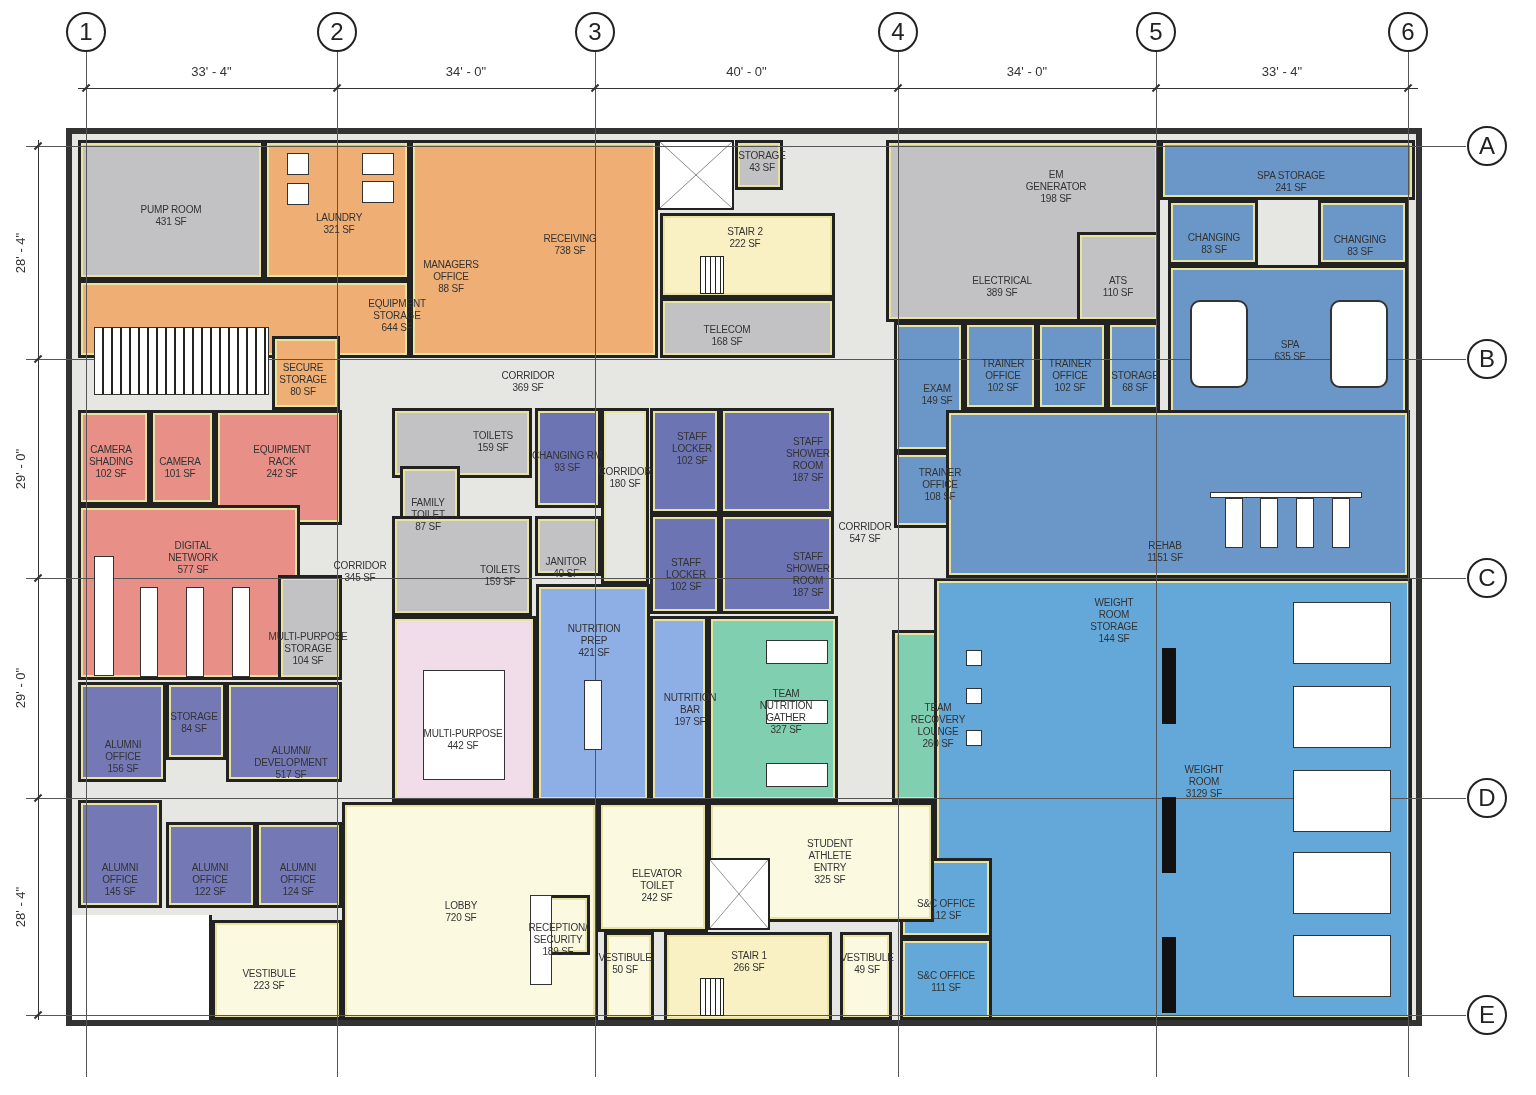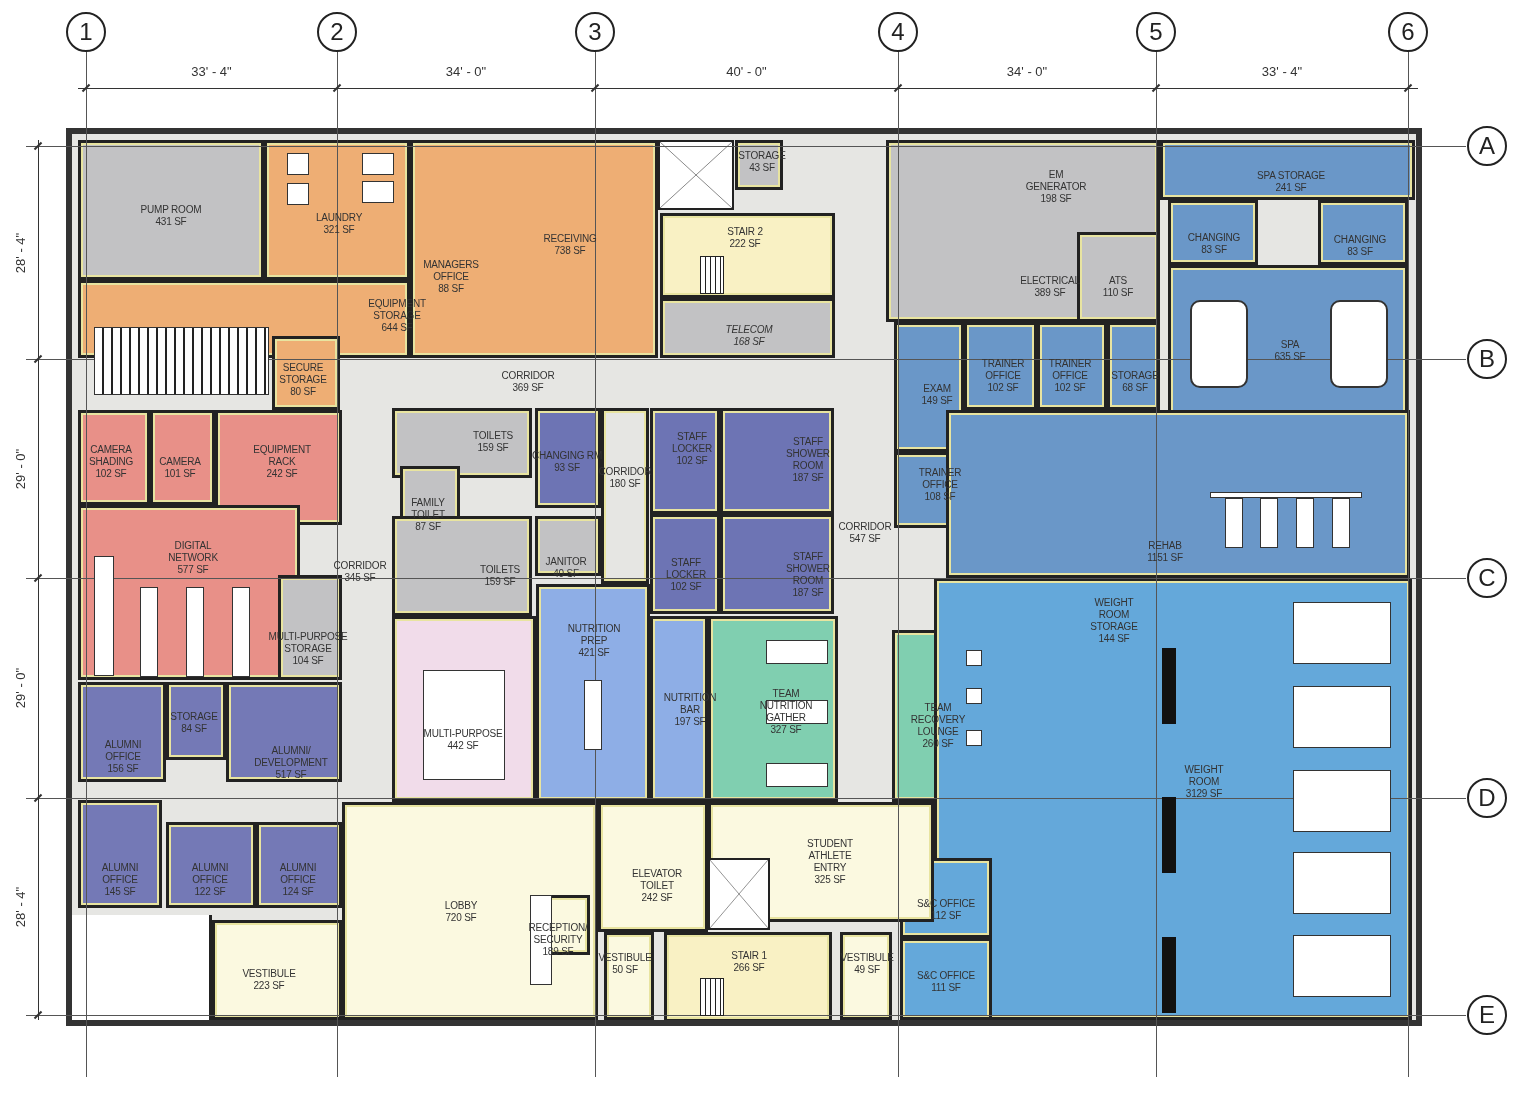--- a/index.html
+++ b/index.html
@@ -212,24 +212,24 @@
       <div class="lbl" style="left: 339px; top: 224px;"><span>LAUNDRY</span><br><span>321 SF</span></div>
       <div class="lbl" style="left: 451px; top: 245px; margin-top: 32px;"><span>MANAGERS
 OFFICE</span><br><span>88 SF</span></div>
       <div class="lbl" style="left: 570px; top: 245px;"><span>RECEIVING</span><br><span>738 SF</span></div>
       <div class="lbl" style="left: 397px; top: 316px;"><span>EQUIPMENT
 STORAGE</span><br><span>644 SF</span></div>
       <div class="lbl" style="left: 303px; top: 380px;"><span>SECURE
 STORAGE</span><br><span>80 SF</span></div>
       <div class="lbl" style="left: 762px; top: 162px;"><span>STORAGE</span><br><span>43 SF</span></div>
       <div class="lbl" style="left: 745px; top: 238px;"><span>STAIR 2</span><br><span>222 SF</span></div>
-      <div class="lbl" style="left: 749px; top: 336px; font-style: italic;"><span>TELECOM</span><br><span>168 SF</span></div>
+      <div class="lbl" style="left: 727px; top: 336px;"><span>TELECOM</span><br><span>168 SF</span></div>
       <div class="lbl" style="left: 1056px; top: 187px;"><span>EM
 GENERATOR</span><br><span>198 SF</span></div>
-      <div class="lbl" style="left: 1050px; top: 287px;"><span>ELECTRICAL</span><br><span>389 SF</span></div>
+      <div class="lbl" style="left: 1002px; top: 287px;"><span>ELECTRICAL</span><br><span>389 SF</span></div>
       <div class="lbl" style="left: 1118px; top: 287px;"><span>ATS</span><br><span>110 SF</span></div>
       <div class="lbl" style="left: 1291px; top: 182px;"><span>SPA STORAGE</span><br><span>241 SF</span></div>
       <div class="lbl" style="left: 1214px; top: 244px;"><span>CHANGING</span><br><span>83 SF</span></div>
       <div class="lbl" style="left: 1360px; top: 246px;"><span>CHANGING</span><br><span>83 SF</span></div>
       <div class="lbl" style="left: 1290px; top: 351px;"><span>SPA</span><br><span>635 SF</span></div>
       <div class="lbl" style="left: 937px; top: 395px;"><span>EXAM</span><br><span>149 SF</span></div>
       <div class="lbl" style="left: 1003px; top: 376px;"><span>TRAINER
 OFFICE</span><br><span>102 SF</span></div>
       <div class="lbl" style="left: 1070px; top: 376px;"><span>TRAINER
 OFFICE</span><br><span>102 SF</span></div>

